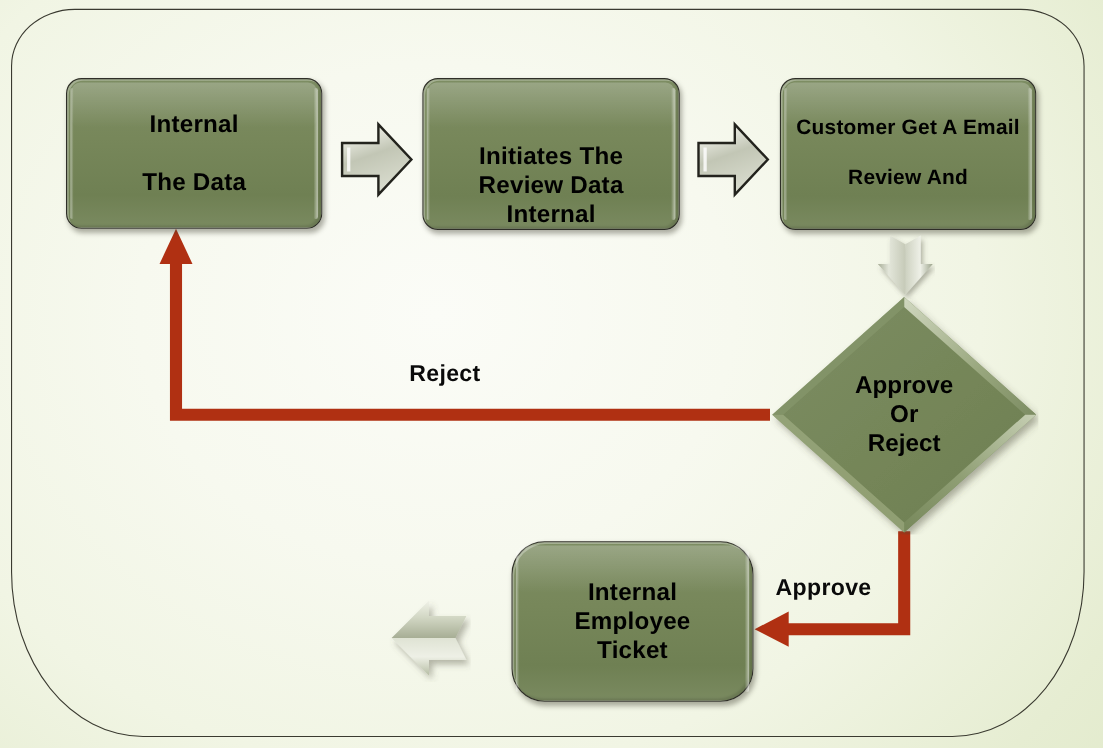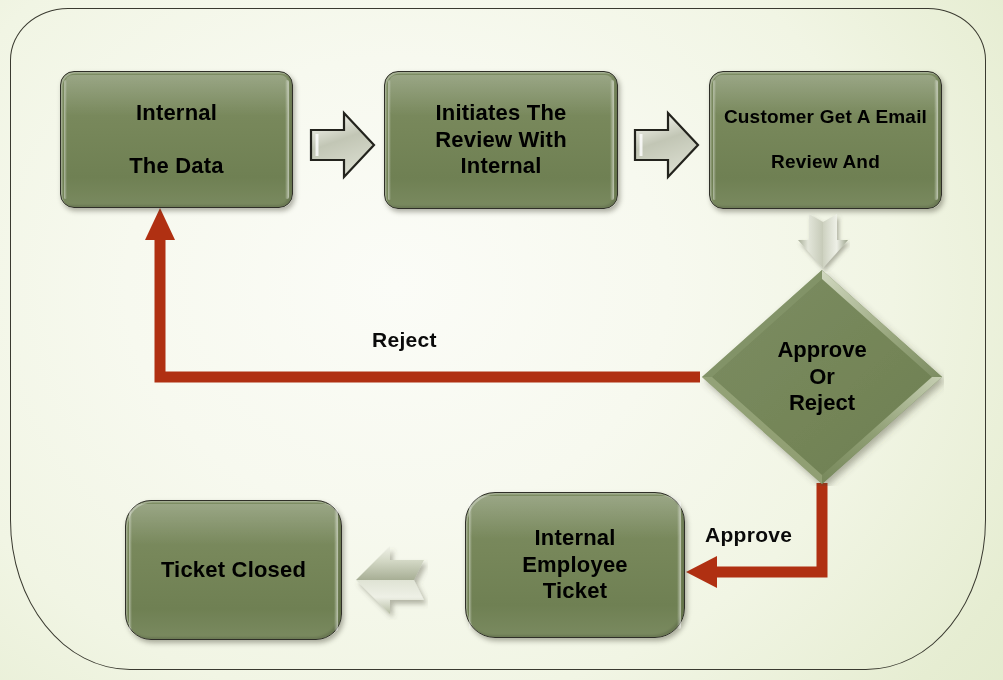--- a/index.html
+++ b/index.html
@@ -79,21 +79,21 @@
   .pbox .edge-r {
     position: absolute;
     right: 3px; top: 8px; bottom: 8px; width: 4px;
     background: linear-gradient(to left, rgba(255,255,255,0.55), rgba(255,255,255,0));
     border-radius: 3px;
     pointer-events: none;
   }
   .pbox span.txt { position: relative; z-index: 2; display: block; padding: 0 6px; }
 
   #box-fill-data   { left: 60px;  top: 71px;  width: 233px; height: 137px; border-radius: 14px; font-size: 22px; }
-  #box-initiates   { left: 384px; top: 71px;  width: 234px; height: 138px; border-radius: 14px; font-size: 22px; }
+  #box-initiates   { left: 384px; top: 71px;  width: 234px; height: 138px; border-radius: 14px; font-size: 22px; align-items: flex-end; }
   #box-customer    { left: 709px; top: 71px;  width: 233px; height: 138px; border-radius: 14px; font-size: 19px; }
   #box-emp-review  { left: 465px; top: 492px; width: 220px; height: 146px; border-radius: 30px; font-size: 22px; }
   #box-ticket      { left: 125px; top: 500px; width: 217px; height: 140px; border-radius: 26px; font-size: 22px; }
 
   
   #diamond-wrap {
     position: absolute;
     left: 700px;
     top: 268px;
     width: 244px;
@@ -160,43 +160,37 @@
     <div class="sheen"></div>
     <div class="edge-l"></div>
     <div class="edge-r"></div>
     <span class="txt"><span>Internal</span><br><br><span>The Data</span></span>
   </div>
 
   <div class="pbox" id="box-initiates">
     <div class="sheen"></div>
     <div class="edge-l"></div>
     <div class="edge-r"></div>
-    <span class="txt"><span>Initiates The</span><br><span>Review With</span><br><span>Internal</span></span>
+    <span class="txt"><span>Initiates The</span><br><span>Review Data</span><br><span>Internal</span></span>
   </div>
 
   <div class="pbox" id="box-customer">
     <div class="sheen"></div>
     <div class="edge-l"></div>
     <div class="edge-r"></div>
     <span class="txt"><span>Customer Get A Email</span><br><br><span>Review And</span><br></span>
   </div>
 
   <div class="pbox" id="box-emp-review">
     <div class="sheen"></div>
     <div class="edge-l"></div>
     <div class="edge-r"></div>
     <span class="txt"><span>Internal</span><br><span>Employee</span><br><span>Ticket</span></span>
   </div>
 
-  <div class="pbox" id="box-ticket">
-    <div class="sheen"></div>
-    <div class="edge-l"></div>
-    <div class="edge-r"></div>
-    <span class="txt">Ticket Closed</span>
-  </div>
 
   <div id="diamond-wrap">
     <svg width="244" height="218" viewBox="0 0 244 218">
       <defs>
         <linearGradient id="dgrad" x1="0" y1="0" x2="1" y2="1">
           <stop offset="0%" stop-color="#7d8d63"></stop>
           <stop offset="45%" stop-color="#76875a"></stop>
           <stop offset="100%" stop-color="#6d7e51"></stop>
         </linearGradient>
         <linearGradient id="bevelNE" x1="0" y1="0" x2="1" y2="1">

